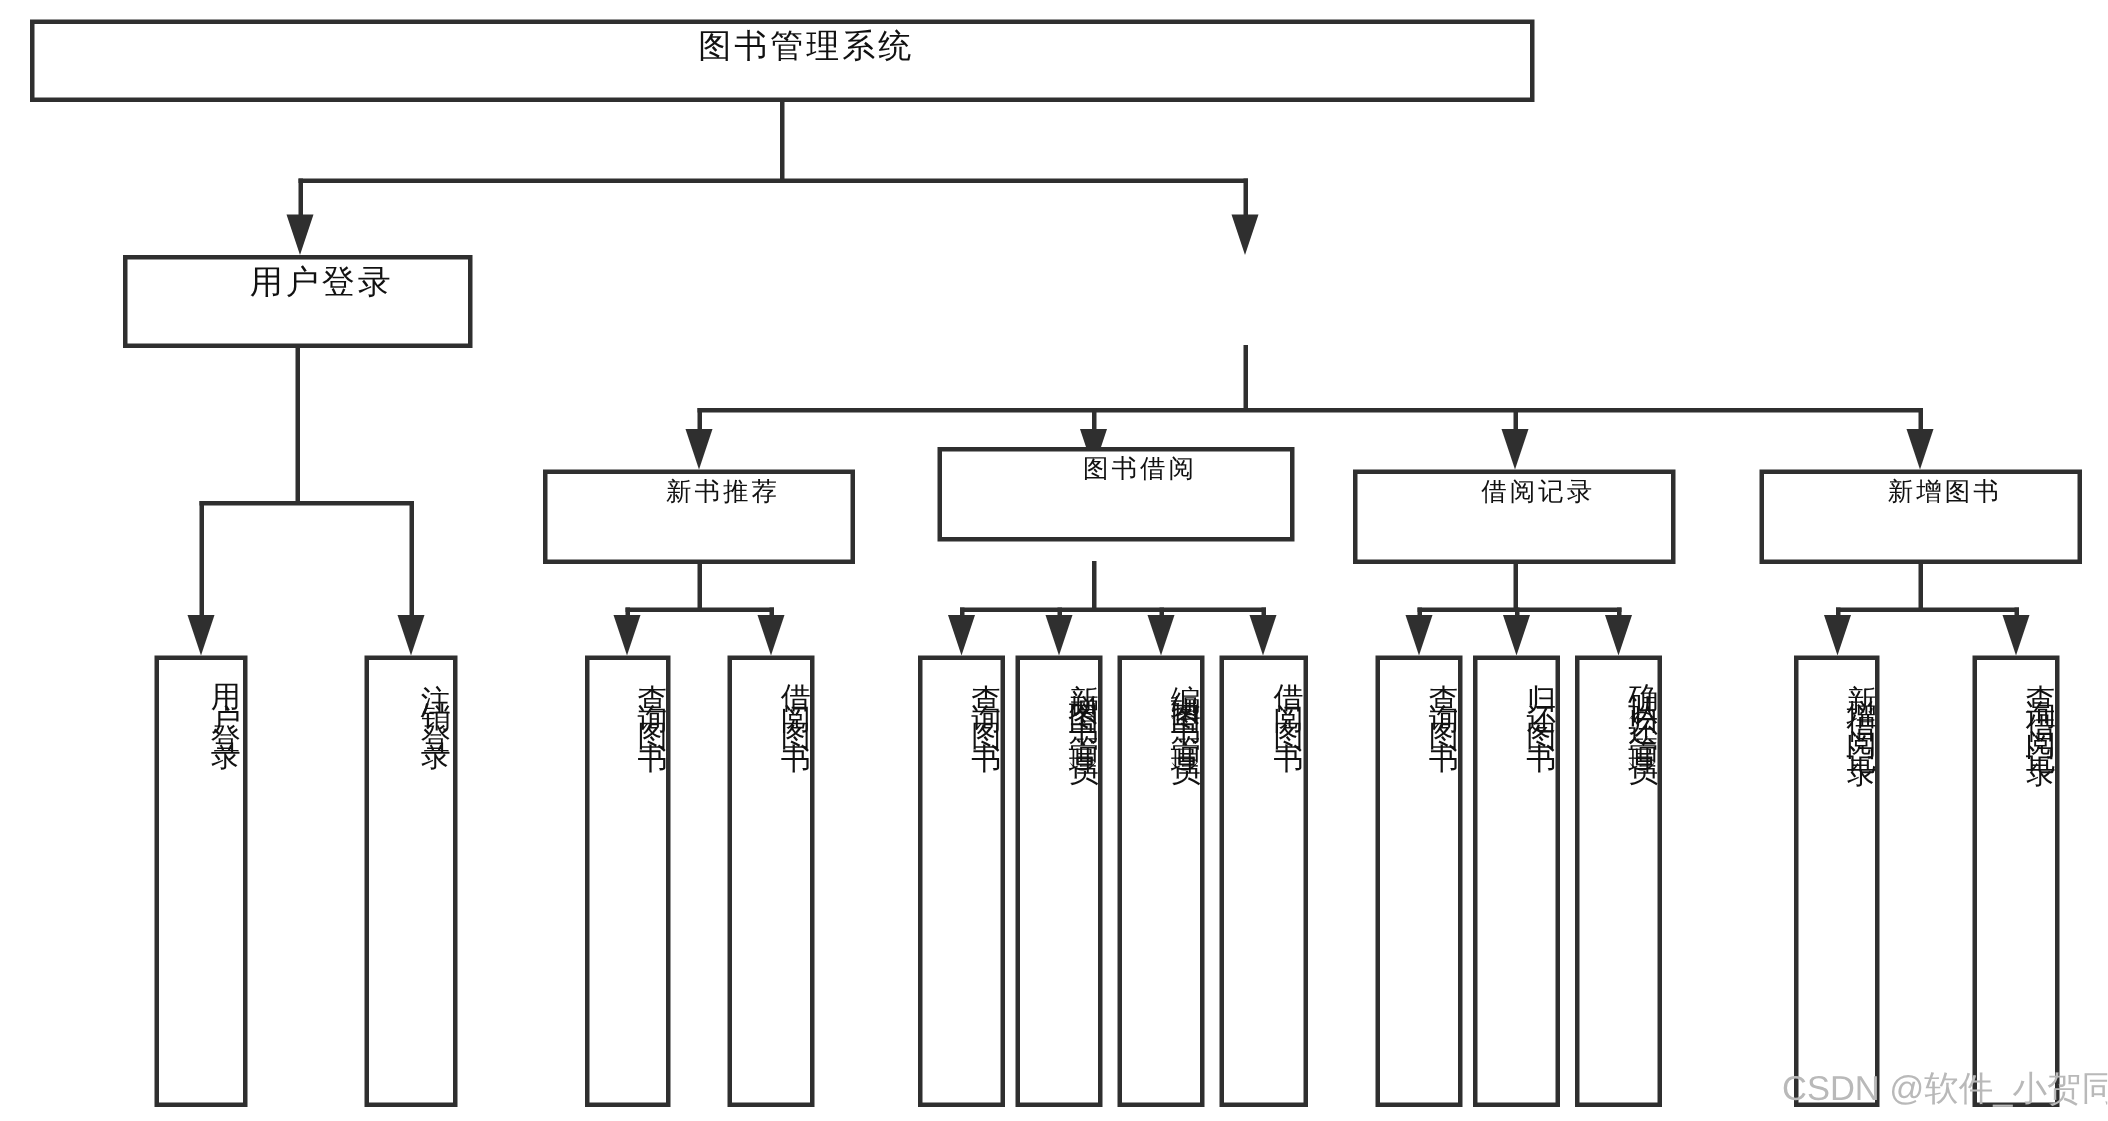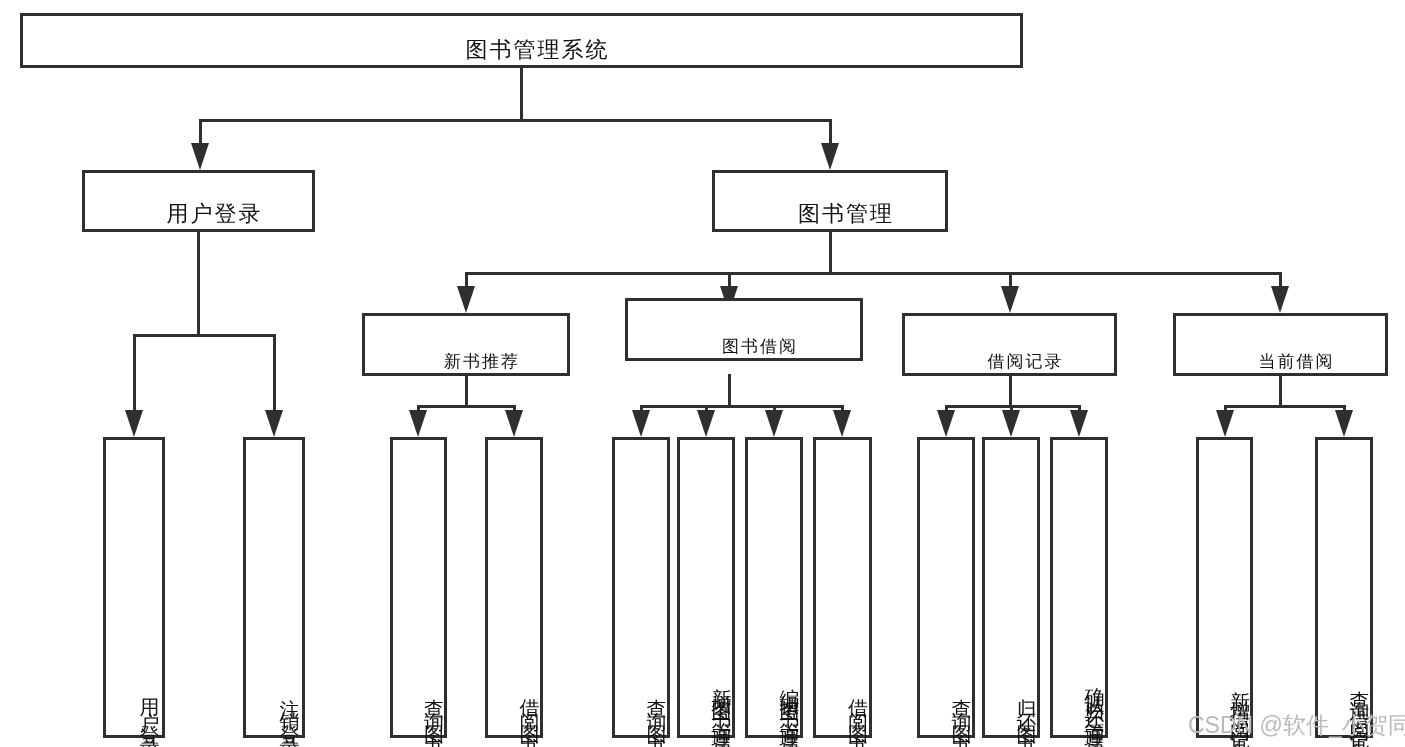--- a/index.html
+++ b/index.html
@@ -8,21 +8,21 @@
     --nodebg:#ffffff;
     --pagebg:#ffffff;
     --wm:#b9b9b9;
   }
   html,body{margin:0;padding:0;background:var(--pagebg);}
   body{font-family:"Liberation Sans","DejaVu Sans",sans-serif;color:var(--text);}
   .canvas{position:relative;width:1405px;height:747px;background:var(--pagebg);overflow:hidden;}
   .box{
     position:absolute;box-sizing:border-box;background:var(--nodebg);
     border:3px solid var(--line);
-    display:flex;align-items:flex-end;justify-content:center;padding-left:32px;
+    display:flex;align-items:flex-start;justify-content:center;padding-left:32px;
   }
   .lbl{font-size:22px;letter-spacing:2px;white-space:nowrap;}
   .lbl-l3{font-size:17px;}
   .vtext{
     writing-mode:vertical-rl;text-orientation:mixed;
     font-size:20px;letter-spacing:13px;line-height:1;white-space:nowrap;
   }
   .vtext.long{letter-spacing:7px;}
   .vtext.mid{letter-spacing:10px;}
   .hline,.vline{position:absolute;background:var(--line);}
@@ -51,23 +51,20 @@
   <div class="vline" style="left:519.5px;top:66px;height:54px;"></div>
   <div class="hline" style="left:198.5px;top:118.5px;width:633px;"></div>
   <div class="vline" style="left:198.5px;top:118.5px;height:26px;"></div>
   <div class="arrow" style="left:191px;top:143px;"></div>
   <div class="vline" style="left:828.5px;top:118.5px;height:26px;"></div>
   <div class="arrow" style="left:821px;top:143px;"></div>
 
   <div class="box" style="left:82px;top:170px;width:233px;height:62px;">
     <span class="lbl">用户登录</span>
   </div>
-  <div class="box" style="left:712px;top:170px;width:236px;height:62px;">
-    <span class="lbl">图书管理</span>
-  </div>
 
   <div class="vline" style="left:197px;top:230px;height:105px;"></div>
   <div class="hline" style="left:132.5px;top:333.5px;width:143px;"></div>
   <div class="vline" style="left:132.5px;top:333.5px;height:78px;"></div>
   <div class="arrow" style="left:125px;top:410px;"></div>
   <div class="vline" style="left:272.5px;top:333.5px;height:78px;"></div>
   <div class="arrow" style="left:265px;top:410px;"></div>
 
   <div class="vline" style="left:828.5px;top:230px;height:43px;"></div>
   <div class="hline" style="left:464.5px;top:271.5px;width:817px;"></div>
@@ -83,21 +80,21 @@
   <div class="box" style="left:362px;top:313px;width:208px;height:63px;">
     <span class="lbl lbl-l3">新书推荐</span>
   </div>
   <div class="box" style="left:625px;top:298px;width:238px;height:63px;">
     <span class="lbl lbl-l3">图书借阅</span>
   </div>
   <div class="box" style="left:902px;top:313px;width:215px;height:63px;">
     <span class="lbl lbl-l3">借阅记录</span>
   </div>
   <div class="box" style="left:1173px;top:313px;width:215px;height:63px;">
-    <span class="lbl lbl-l3">当前借阅</span>
+    <span class="lbl lbl-l3">新增图书</span>
   </div>
 
   <div class="vline" style="left:464.5px;top:374px;height:32px;"></div>
   <div class="hline" style="left:416.5px;top:404.5px;width:99px;"></div>
   <div class="vline" style="left:416.5px;top:404.5px;height:7px;"></div>
   <div class="arrow" style="left:409px;top:410px;"></div>
   <div class="vline" style="left:512.5px;top:404.5px;height:7px;"></div>
   <div class="arrow" style="left:505px;top:410px;"></div>
 
   <div class="vline" style="left:727.5px;top:374px;height:32px;"></div>

